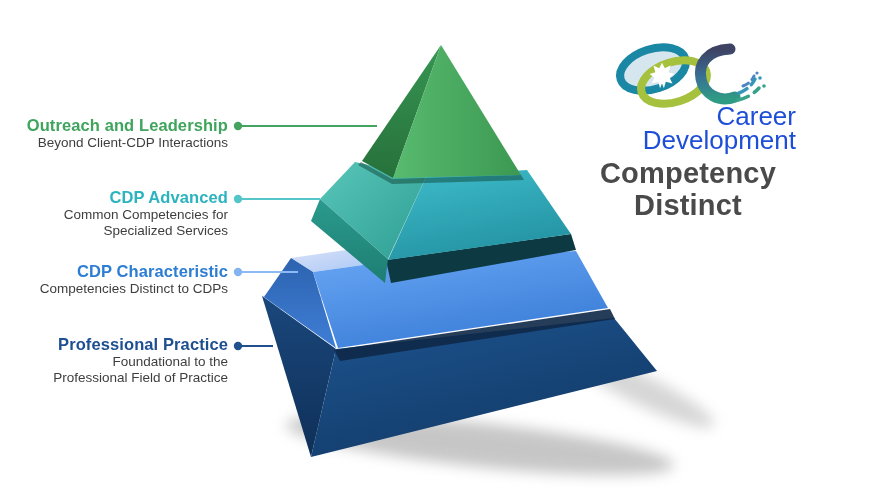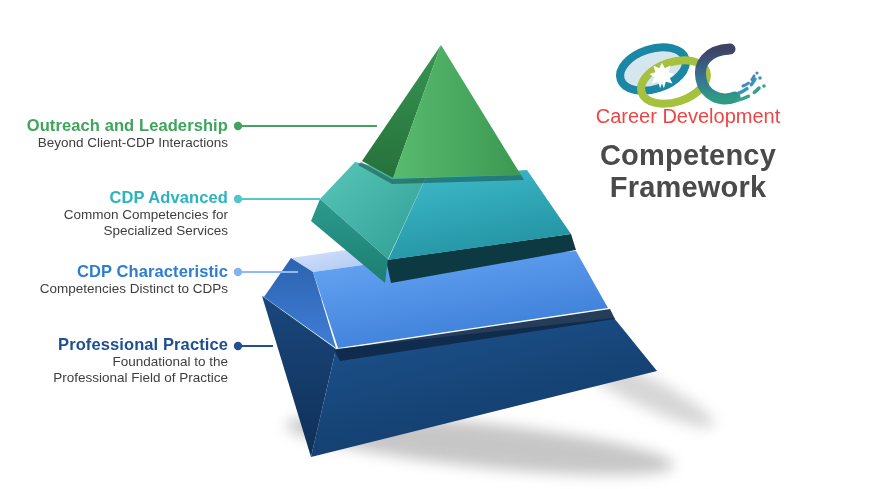--- a/index.html
+++ b/index.html
@@ -5,23 +5,23 @@
   html,body{margin:0;padding:0;background:#fff;}
   #canvas{position:relative;width:870px;height:489px;background:#fff;overflow:hidden;
           font-family:"Liberation Sans",sans-serif;}
   #pyr-svg{position:absolute;left:0;top:0;}
   .callout{position:absolute;right:642px;width:232px;text-align:right;}
   .callout .t{font-weight:bold;font-size:16.5px;line-height:20px;letter-spacing:.1px;}
   .callout .s{font-size:13.5px;line-height:16px;color:#3e3e3e;}
   .t-green{color:#3fa45c}.t-teal{color:#2bb3c0}.t-blue{color:#2d7ed3}.t-navy{color:#1d4f91}
   #c1{top:115px}#c2{top:187px}#c3{top:261px}#c4{top:334px}
   .brand{position:absolute;left:580px;top:104px;width:216px;text-align:center;}
-  .brand .l{font-size:20px;line-height:24px;color:#ef4444;}
+  .brand .l{font-size:26px;line-height:24px;color:#1d4ed8;text-align:right;}
   .brand .b{font-size:29px;line-height:32px;font-weight:bold;color:#4a4a4a;letter-spacing:.2px;}
-  .brand .b1{margin-top:11px;}
+  .brand .b1{margin-top:5px;}
 </style>
 </head>
 <body>
 
 <div id="canvas">
 
   <svg id="pyr-svg" width="870" height="489" viewBox="0 0 870 489">
     <defs>
       <filter id="blur" x="-60%" y="-60%" width="220%" height="220%">
         <feGaussianBlur stdDeviation="7"></feGaussianBlur>
@@ -151,16 +151,16 @@
 
   <div class="callout" id="c4">
     <div class="t t-navy">Professional Practice</div>
     <div class="s">Foundational to the</div>
     <div class="s">Professional Field of Practice</div>
   </div>
 
   <div class="brand">
     <div class="l">Career Development</div>
     <div class="b b1">Competency</div>
-    <div class="b">Framework</div>
+    <div class="b">Distinct</div>
   </div>
 
 </div>
 
 </body></html>

